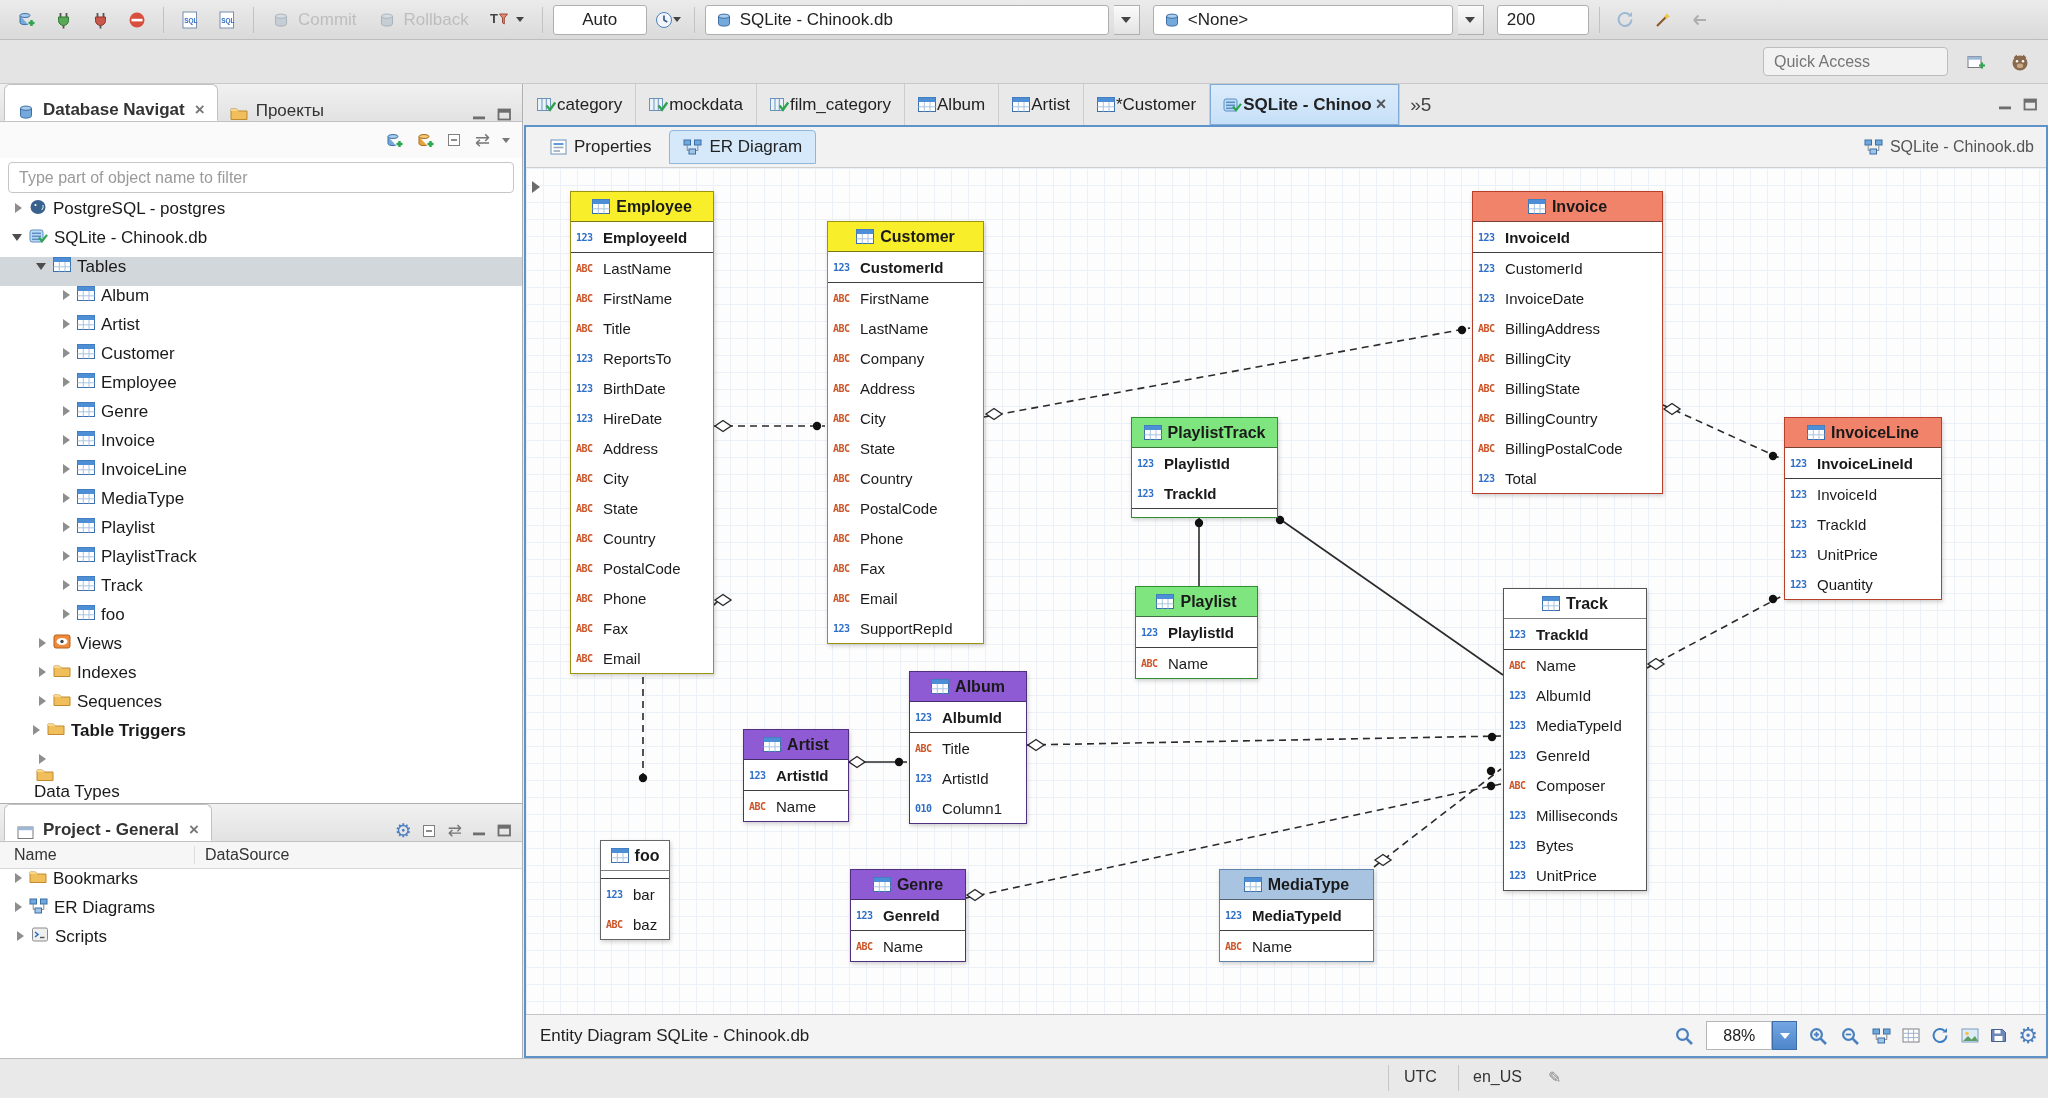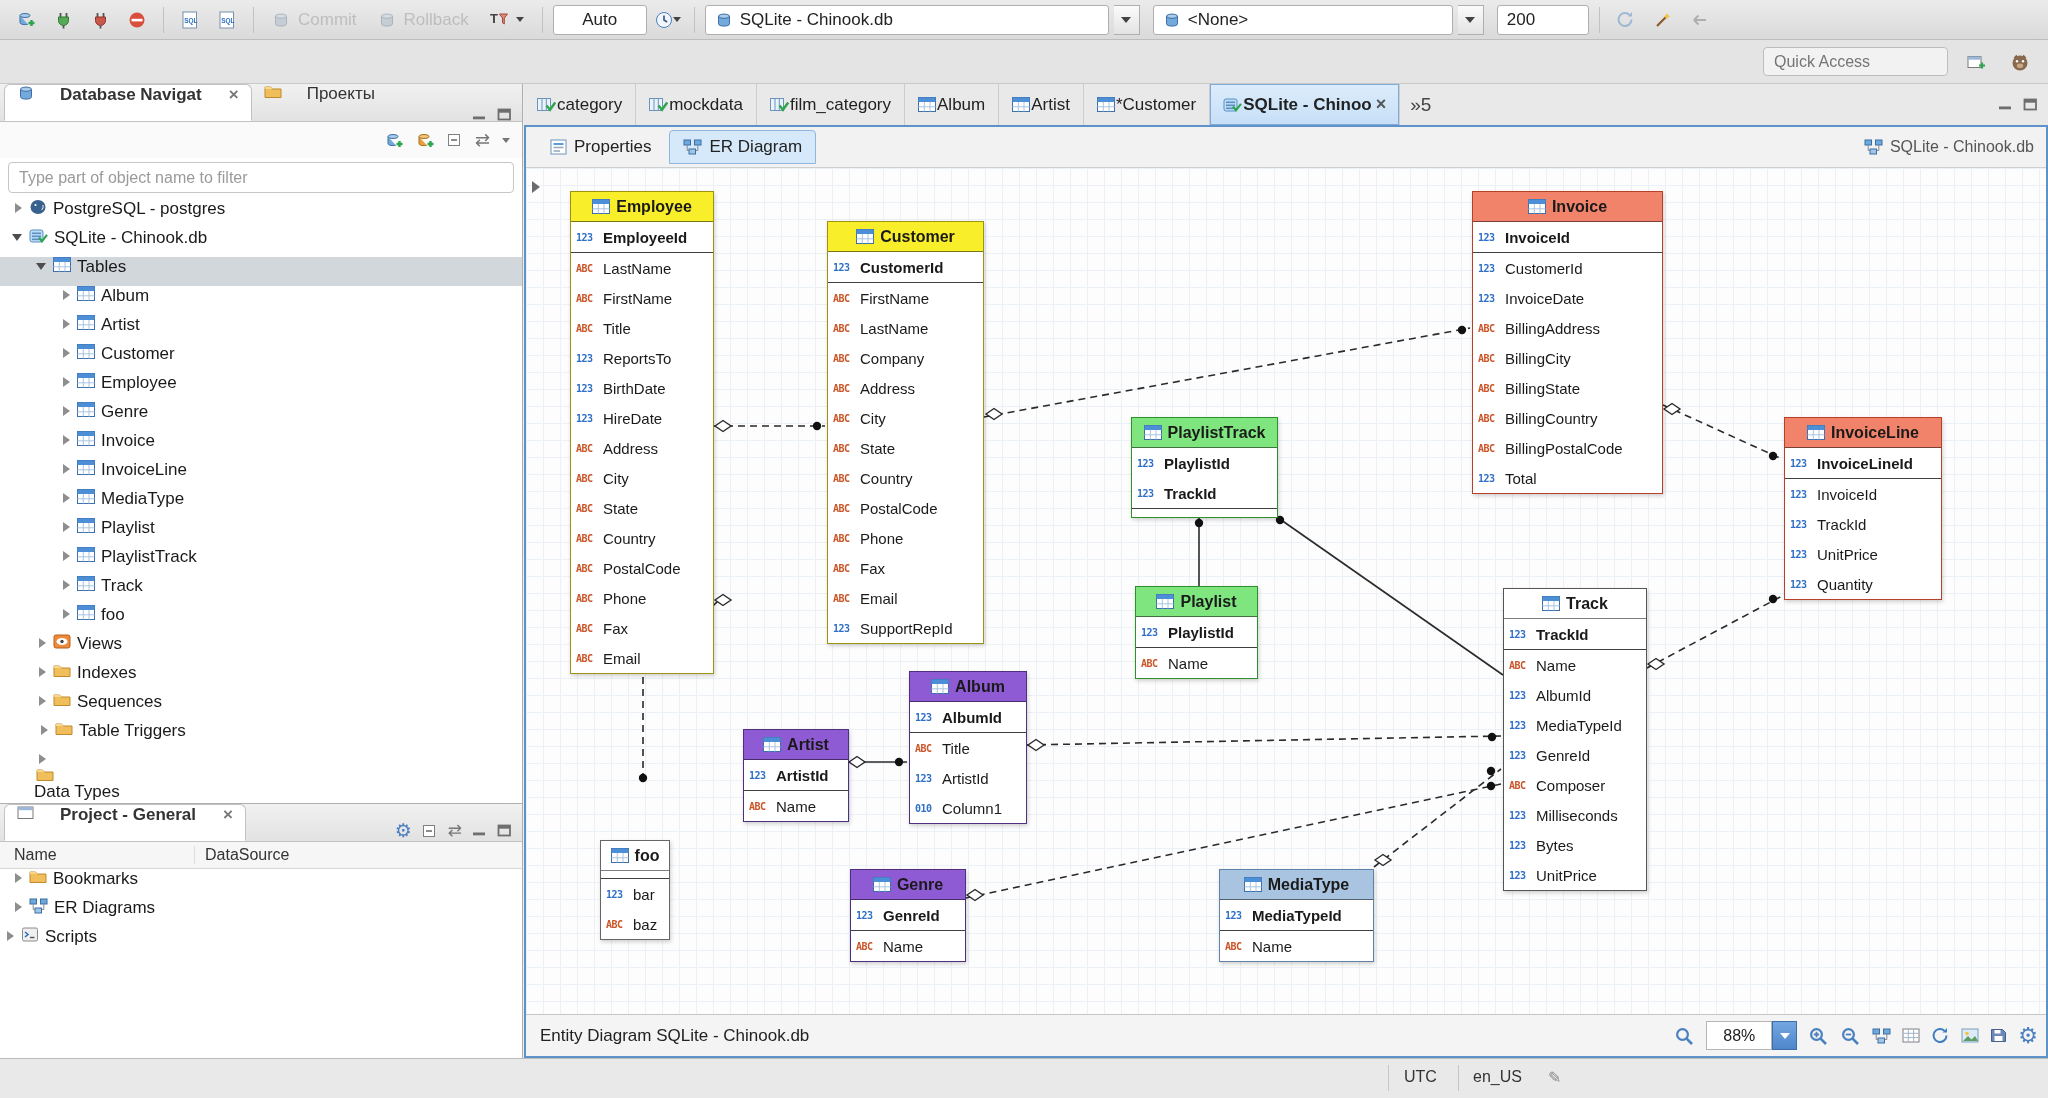--- a/index.html
+++ b/index.html
@@ -14,21 +14,21 @@
   .tsep{width:1px;height:26px;background:#C2C2C2;margin:0 5px}
   .tlabelbtn{display:flex;align-items:center;gap:8px;padding:0 8px;height:32px;font-size:17px;color:#8B8B8B}
   .combo{height:30px;background:#fff;border:1px solid #AFAFAF;border-radius:3px;display:flex;align-items:center;padding:0 9px;font-size:17px;color:#222;gap:7px}
   .cbtn{width:26px;height:30px;border:1px solid #AFAFAF;border-left:none;background:linear-gradient(#FBFBFB,#E3E3E3);display:flex;align-items:center;justify-content:center}
   .tri-down{width:0;height:0;border-left:5px solid transparent;border-right:5px solid transparent;border-top:6px solid #444}
   .tri-down.sm{border-left-width:4px;border-right-width:4px;border-top-width:5px}
   #qa-input{width:185px;height:29px;border:1px solid #BDBDBD;border-radius:4px;background:#F2F2F2;padding:0 10px;font-size:16px;color:#9a9a9a;font-family:"Liberation Sans",sans-serif}
   
   #sidebar{position:absolute;left:0;top:84px;width:523px;height:974px;background:#FFF;border-right:1px solid #AFAFAF}
   .part-tabs{height:38px;background:linear-gradient(#F1F1F1,#E2E2E2);border-bottom:1px solid #C2C2C2;display:flex;align-items:flex-end;padding-left:4px}
-  .ptab{height:37px;display:flex;align-items:flex-start;gap:25px;padding:0 12px;font-size:17px;color:#333}
+  .ptab{height:37px;display:flex;align-items:flex-end;gap:8px;padding:0 12px;font-size:17px;color:#333}
   .ptab.active{background:#FFF;border:1px solid #C2C2C2;border-bottom:1px solid #FFF;border-radius:6px 6px 0 0;font-weight:bold}
   .pclose{color:#777;font-size:17px;margin-left:2px;cursor:default}
   .winctl{margin-left:auto;display:flex;gap:10px;padding:0 10px;align-items:center}
   #nav-panel{position:absolute;left:0;top:0;width:100%;height:719px;background:#fff}
   #nav-toolbar{height:36px;background:#FAFAFA;display:flex;align-items:center;justify-content:flex-end;gap:12px;padding:0 12px}
   #filter-wrap{padding:4px 8px 6px}
   #filter-input{width:100%;height:31px;border:1px solid #C6C6C6;border-radius:4px;padding:0 10px;font-size:16px;color:#555;font-family:"Liberation Sans",sans-serif}
   #filter-input::placeholder{color:#9a9a9a}
   #nav-tree{background:#fff}
   .trow{height:29px;display:flex;align-items:flex-start;font-size:17px;white-space:nowrap}
@@ -532,21 +532,21 @@
         <div class="trow" style="padding-left: 34px;">
           <span class="exp closed"></span>
           <span class="icon">
             <svg width="18" height="15" viewBox="0 0 18 15">
               <path d="M1 3h5.5l2 2H17v8.5H1z" fill="#F0BE5A" stroke="#C08A2D"></path>
               <path d="M1 3h5.5l2 2H1z" fill="#F8D68C"></path>
             </svg>
           </span>
           <span class="tlabel">Sequences</span>
         </div>
-        <div class="trow" style="padding-left: 36px;">
+        <div class="trow" style="padding-left: 28px; font-weight: bold;">
           <span class="exp closed"></span>
           <span class="icon">
             <svg width="18" height="15" viewBox="0 0 18 15">
               <path d="M1 3h5.5l2 2H17v8.5H1z" fill="#F0BE5A" stroke="#C08A2D"></path>
               <path d="M1 3h5.5l2 2H1z" fill="#F8D68C"></path>
             </svg>
           </span>
           <span class="tlabel">Table Triggers</span>
         </div>
         <div class="trow" style="padding-left: 34px; flex-direction: column;">
@@ -616,21 +616,21 @@
           <span class="icon">
             <svg width="19" height="16">
               <rect x="1" y="1" width="6.5" height="5" fill="#6FA8DC" stroke="#3B6EA5"></rect>
               <rect x="11.5" y="1" width="6.5" height="5" fill="#6FA8DC" stroke="#3B6EA5"></rect>
               <rect x="6" y="10" width="6.5" height="5" fill="#9FC5E8" stroke="#3B6EA5"></rect>
               <path d="M4.2 6v5.5h2M14.8 6v5.5h-2" stroke="#888" fill="none"></path>
             </svg>
           </span>
           <span class="tlabel">ER Diagrams</span>
         </div>
-        <div class="trow" style="padding-left: 2px;">
+        <div class="trow" style="padding-left: 12px;">
           <span class="exp closed"></span>
           <span class="icon">
             <svg width="18" height="15">
               <rect x="1.5" y="1" width="15" height="13" rx="1.5" fill="#EFEFEF" stroke="#8A8A8A"></rect>
               <path d="M4 5l3 2.5L4 10" stroke="#2E6FC7" stroke-width="1.6" fill="none"></path>
               <line x1="9" y1="10.5" x2="13.5" y2="10.5" stroke="#555" stroke-width="1.4"></line>
             </svg>
           </span>
           <span class="tlabel">Scripts</span>
         </div>

